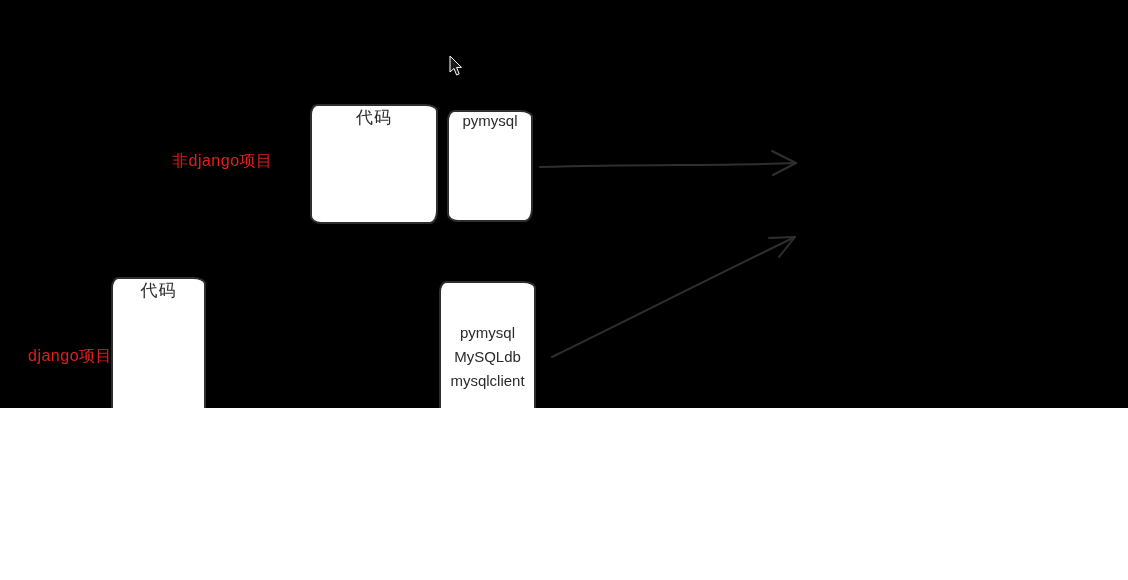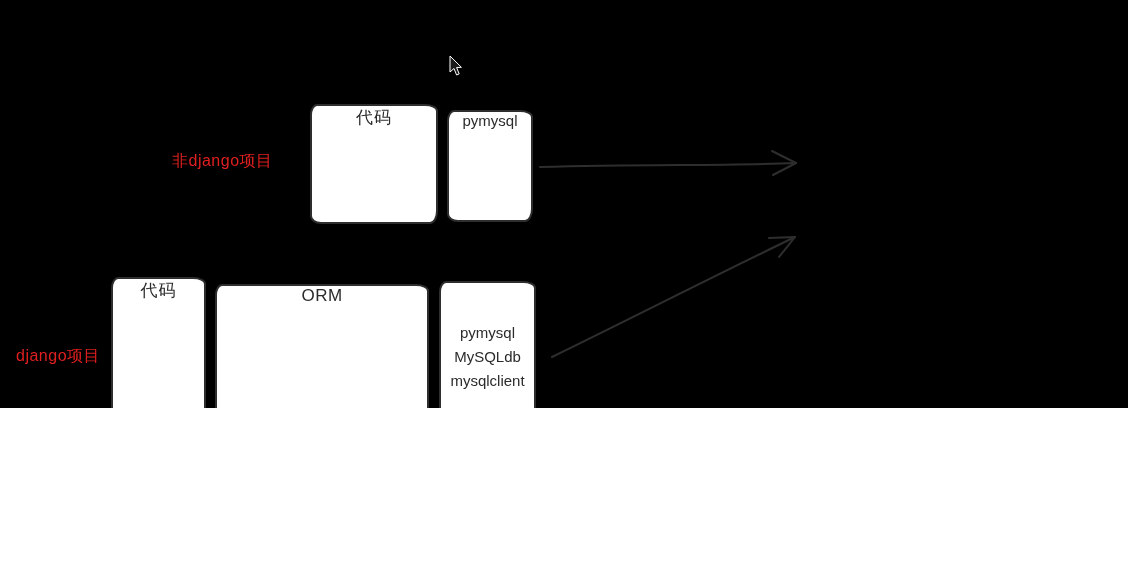--- a/index.html
+++ b/index.html
@@ -77,29 +77,26 @@
 
   <div class="abs sketch-box" style="left:310px;top:104px;width:128px;height:120px;">
     <span class="box-label">代码</span>
   </div>
 
   <div class="abs sketch-box" style="left:447px;top:110px;width:86px;height:112px;">
     <span class="box-label" style="font-size:15px;letter-spacing:0;">pymysql</span>
   </div>
 
 
-  <div class="abs red-label" style="left:16px;top:346px;">django项目</div>
+  <div class="abs red-label" style="left:28px;top:346px;">django项目</div>
 
   <div class="abs sketch-box" style="left:111px;top:277px;width:95px;height:151px;">
     <span class="box-label">代码</span>
   </div>
 
-  <div class="abs sketch-box" style="left:215px;top:284px;width:214px;height:141px;">
-    <span class="box-label" style="letter-spacing:0.5px;">ORM</span>
-  </div>
 
   <div class="abs sketch-box driver-lines" style="left:439px;top:281px;width:97px;height:150px;">
     <span class="driver-line">pymysql</span>
     <span class="driver-line">MySQLdb</span>
     <span class="driver-line">mysqlclient</span>
   </div>
 
   <svg class="abs" style="left:448px;top:56px;" width="18" height="22" viewBox="0 0 18 22">
     <polygon points="2,0 2,16 6,12.5 8.6,19 11.2,17.9 8.6,11.5 13.4,11.3" fill="#1a1a1a" stroke="#ffffff" stroke-width="1"></polygon>
   </svg>

